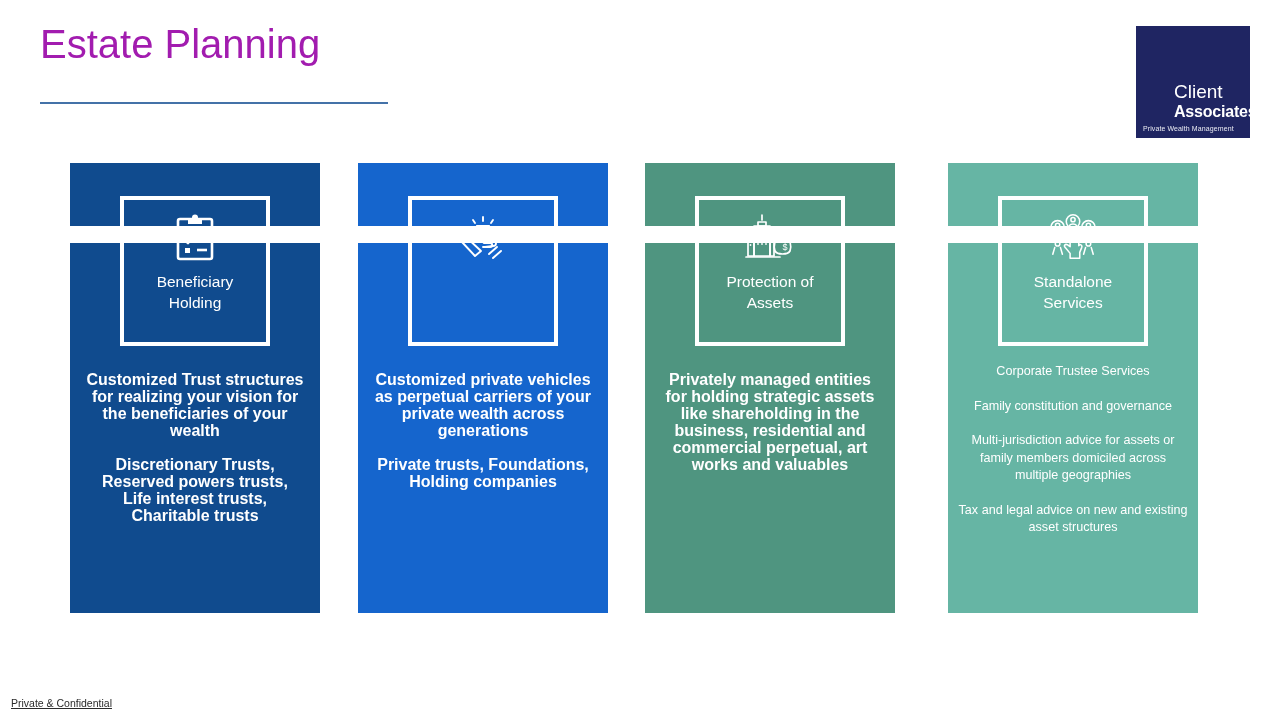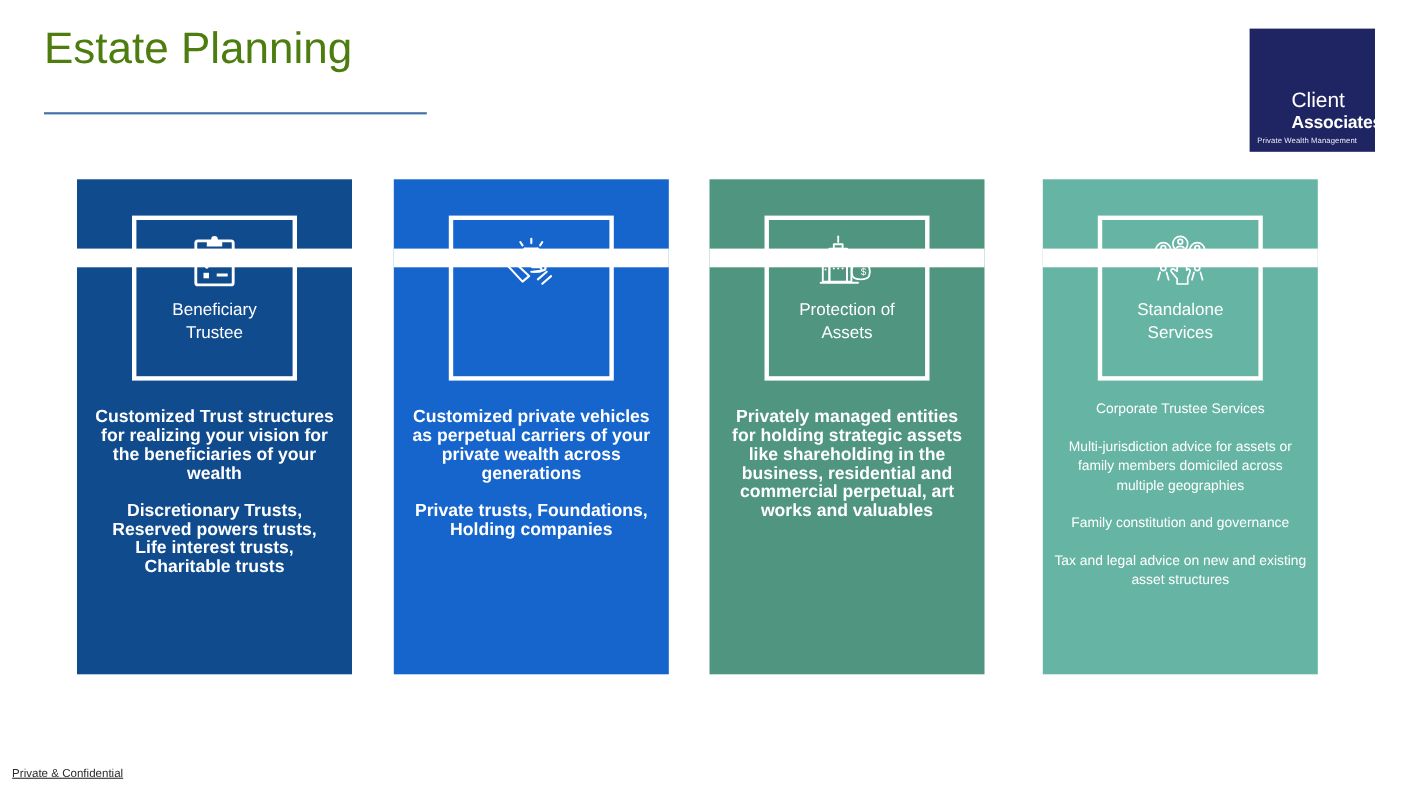--- a/index.html
+++ b/index.html
@@ -183,21 +183,21 @@
     color: #2b2b2b;
     text-decoration: underline;
   }
 </style>
 </head>
 <body>
 
 <div class="slide">
 
   <div class="title-block">
-    <div class="slide-title" style="color: #4d7c0f;">Estate Planning</div>
+    <div class="slide-title" style="color: #a21caf;">Estate Planning</div>
     <div class="title-rule" style="background: rgb(68, 114, 168);"></div>
   </div>
 
   <div class="logo" style="background: rgb(31, 37, 98);">
     <div class="logo-lines">
       <div class="logo-l1">Client</div>
       <div class="logo-l2">Associates</div>
     </div>
     <div class="logo-tag">Private Wealth Management</div>
   </div>
@@ -213,21 +213,21 @@
             <path d="M16 7 h14 v5 h-14 z" fill="#ffffff" stroke="none"></path>
             <circle cx="23" cy="5.5" r="3" fill="#ffffff" stroke="none"></circle>
             <path d="M13 20 l3 3 l5 -6" stroke-width="2.6" stroke-linecap="round" stroke-linejoin="round"></path>
             <path d="M13 28 l3 3 l5 -6" stroke-width="2.6" stroke-linecap="round" stroke-linejoin="round"></path>
             <rect x="13" y="36" width="5" height="5" fill="#ffffff" stroke="none"></rect>
             <line x1="25" y1="20" x2="35" y2="20"></line>
             <line x1="25" y1="29" x2="35" y2="29"></line>
             <line x1="25" y1="38" x2="35" y2="38"></line>
           </svg>
         </div>
-        <div class="card-heading">Beneficiary Trustee</div>
+        <div class="card-heading">Beneficiary Holding</div>
       </div>
       <div class="card-body">
         <p>Customized Trust structures for realizing your vision for the beneficiaries of your wealth</p>
         <p>Discretionary Trusts, Reserved powers trusts, Life interest trusts, Charitable trusts</p>
       </div>
     </div>
 
     <div class="card c1" style="background: rgb(21, 101, 205);">
       <div class="break"></div>
       <div class="inner-box">
@@ -310,22 +310,22 @@
             <path d="M14 36 l2 7"></path>
             <path d="M40 36 l-2 7"></path>
             <path d="M46 36 l2 7"></path>
             <path d="M24 26 v9 l-3 -2 c-2 -1 -4 1 -2 3 l5 6 v5 h10 v-6 l2 -5 c1 -3 -2 -4 -3 -2 v-7 c0 -2 -3 -2 -3 0 v-1 c0 -2 -3 -2 -3 0 v-1 c0 -2 -3 -2 -3 0 z"></path>
           </svg>
         </div>
         <div class="card-heading">Standalone Services</div>
       </div>
       <div class="card-body">
         <p>Corporate Trustee Services</p>
+        <p>Family constitution and governance</p>
         <p>Multi-jurisdiction advice for assets or family  members domiciled across multiple geographies</p>
-        <p>Family constitution and governance</p>
         <p>Tax and legal advice on new and existing asset structures</p>
       </div>
     </div>
 
   </div>
 
   <div class="footer">Private &amp; Confidential</div>
 
 </div>
 

